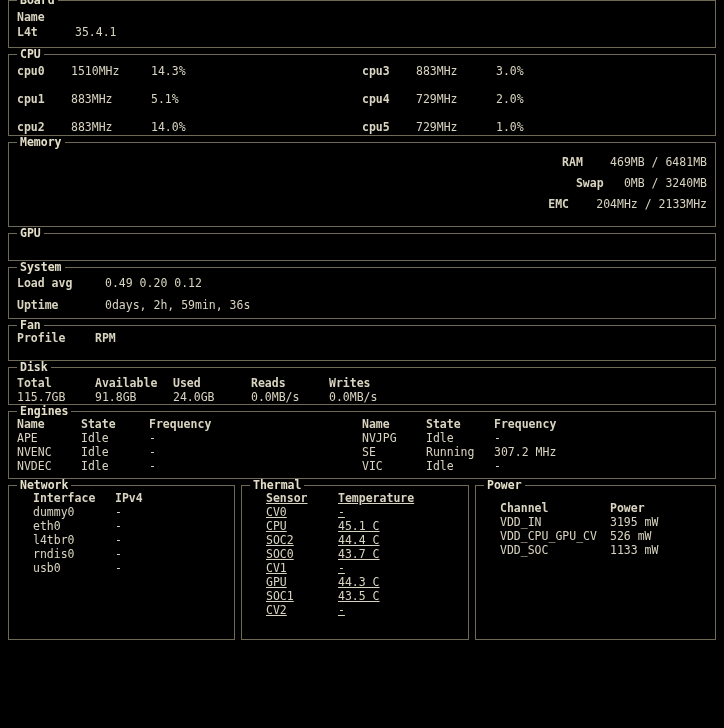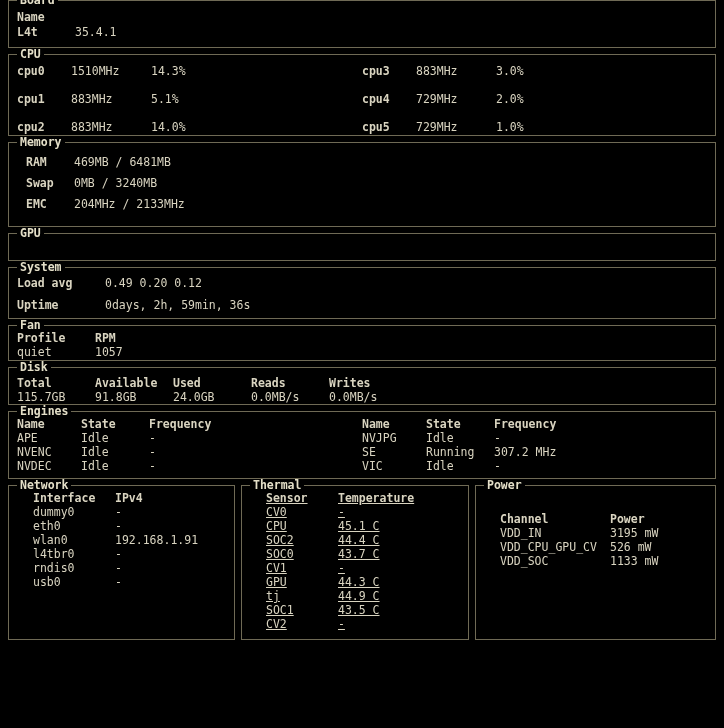--- a/index.html
+++ b/index.html
@@ -54,21 +54,21 @@
     grid-template-columns: 1fr 1fr;
     row-gap: 14px;
     column-gap: 0px;
   }
   #cpu .cpuitem { display: flex; white-space: pre; }
   #cpu .cpuname { font-weight: bold; width: 54px; }
   #cpu .cpufreq { width: 80px; }
   #cpu .cpuload { }
 
   
-  #memory .mrow { display: flex; margin: 6px 0 7px 9px; white-space: pre; }
+  #memory .mrow { display: flex; margin: 6px 0 7px 9px; white-space: pre; justify-content: flex-end; }
   #memory .mlabel { font-weight: bold; width: 48px; }
 
   
   #gpu .grow { display: flex; white-space: pre; }
   #gpu .glabel { font-weight: bold; width: 48px; }
   #gpu .gfreq { width: 300px; }
   #gpu .gloadlabel { font-weight: bold; width: 50px; }
 
   
   #system .srow { display: flex; margin: 3px 0 8px 0; white-space: pre; }
@@ -107,21 +107,21 @@
   #network .nrow { display: flex; white-space: pre; line-height: 14px; }
   #network .nc1 { width: 82px; }
   #network .nhead span { font-weight: bold; }
 
   #thermal .trow { display: flex; white-space: pre; line-height: 14px; text-decoration: underline; }
   #thermal .tc1 { width: 72px; }
   #thermal .thead span { font-weight: bold; }
 
   #power .prow { display: flex; white-space: pre; line-height: 14px; }
   #power .pc1 { width: 110px; }
-  #power .phead span { font-weight: bold; margin-top: 11px; }
+  #power .phead span { font-weight: bold; }
   #power .pmode .pc1 { font-weight: bold; }
   #power .spacer { height: 10px; }
 </style>
 </head>
 <body>
 
 <div class="screen">
 
   <div class="panel" id="board" style="height:48px;">
     <span class="panel-title">Board</span>
@@ -200,24 +200,20 @@
       <span class="slabel">Uptime</span>
       <span>0days, 2h, 59min, 36s</span>
     </div>
   </div>
 
   <div class="panel" id="fan" style="height:36px; padding-top:5px;">
     <span class="panel-title">Fan</span>
     <div class="fhead">
       <span class="fc1">Profile</span>
       <span>RPM</span>
-    </div>
-    <div class="fbody">
-      <span class="fc1">quiet</span>
-      <span>1057</span>
     </div>
   </div>
 
   <div class="panel" id="disk" style="height:38px; ">
     <span class="panel-title">Disk</span>
     <div class="dhead">
       <span class="dc">Total</span>
       <span class="dc">Available</span>
       <span class="dc">Used</span>
       <span class="dc">Reads</span>
@@ -292,24 +288,20 @@
       </div>
       <div class="nrow">
         <span class="nc1">dummy0</span>
         <span>-</span>
       </div>
       <div class="nrow">
         <span class="nc1">eth0</span>
         <span>-</span>
       </div>
       <div class="nrow">
-        <span class="nc1">wlan0</span>
-        <span>192.168.1.91</span>
-      </div>
-      <div class="nrow">
         <span class="nc1">l4tbr0</span>
         <span>-</span>
       </div>
       <div class="nrow">
         <span class="nc1">rndis0</span>
         <span>-</span>
       </div>
       <div class="nrow">
         <span class="nc1">usb0</span>
         <span>-</span>
@@ -338,24 +330,20 @@
         <span class="tc1">SOC0</span>
         <span>43.7 C</span>
       </div>
       <div class="trow">
         <span class="tc1">CV1</span>
         <span>-</span>
       </div>
       <div class="trow">
         <span class="tc1">GPU</span>
         <span>44.3 C</span>
-      </div>
-      <div class="trow">
-        <span class="tc1">tj</span>
-        <span>44.9 C</span>
       </div>
       <div class="trow">
         <span class="tc1">SOC1</span>
         <span>43.5 C</span>
       </div>
       <div class="trow">
         <span class="tc1">CV2</span>
         <span>-</span>
       </div>
     </div>

